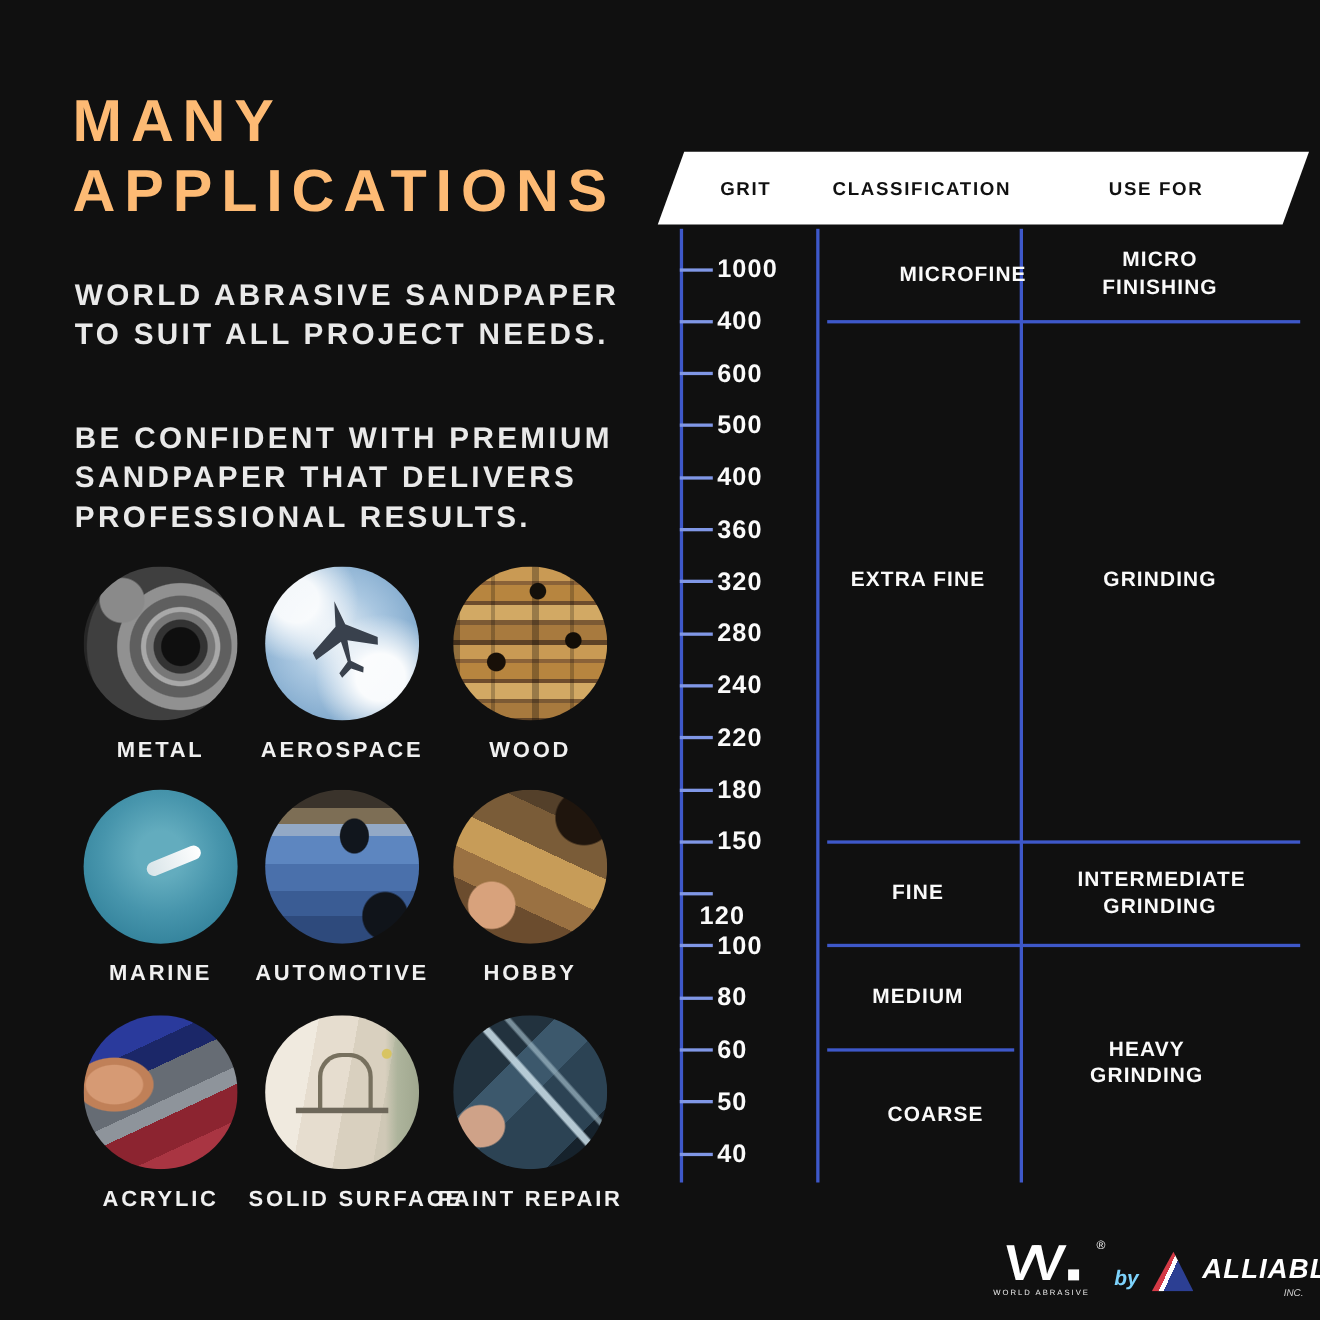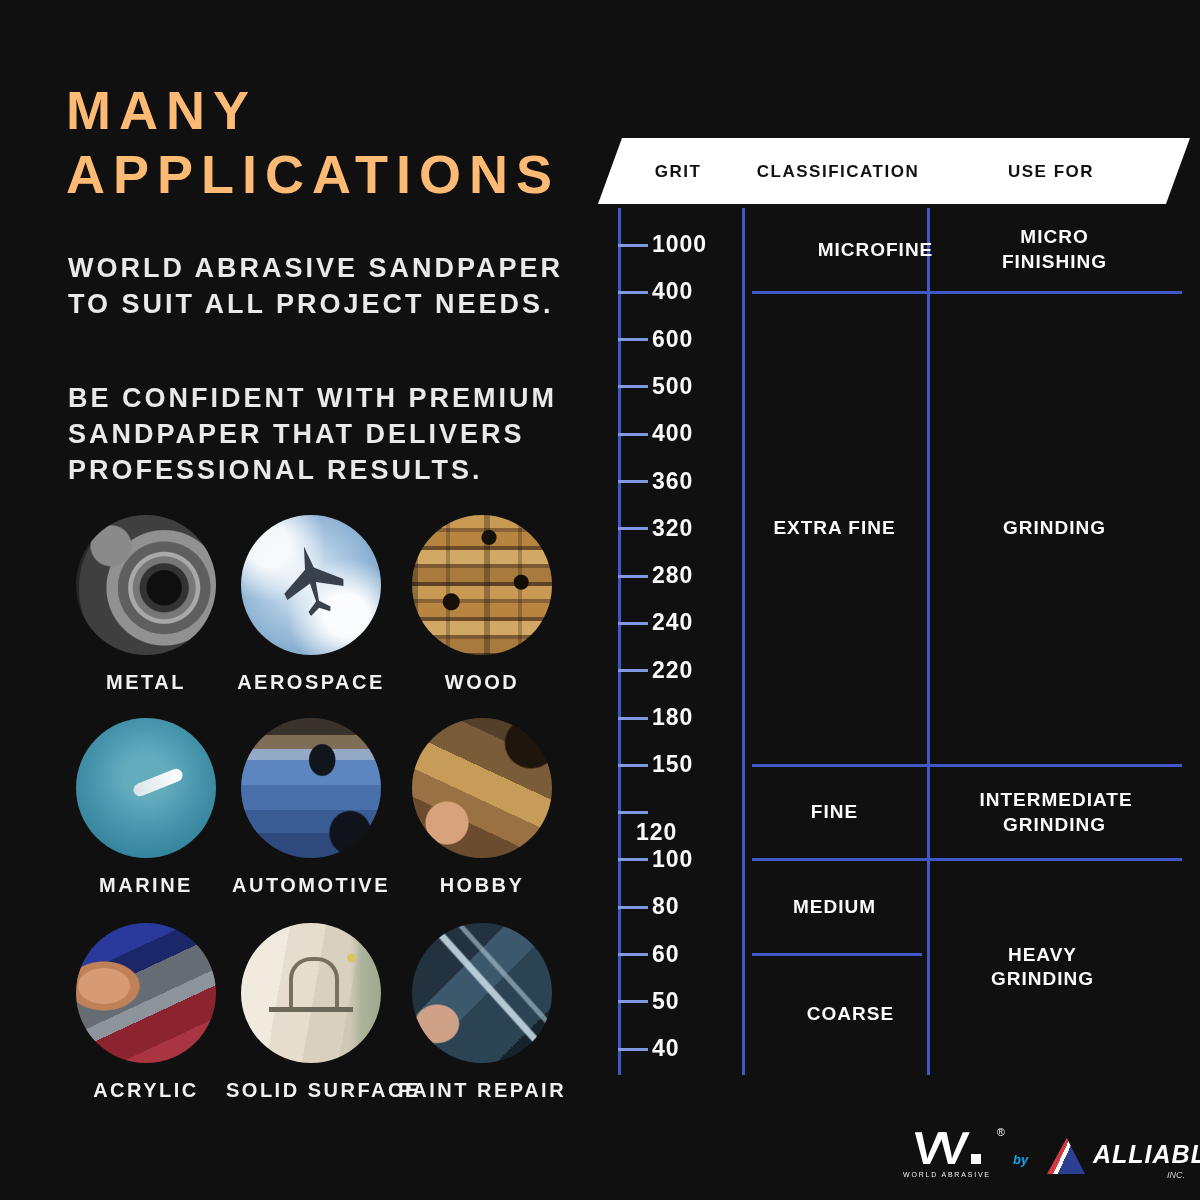--- a/index.html
+++ b/index.html
@@ -72,21 +72,21 @@
   .cell span{font-size:19px;font-weight:700;letter-spacing:1px;color:#fafafa;text-align:center;line-height:1.3;}
   .cell.use span{max-width:150px;}
 
   
   .footer{position:absolute;left:895px;top:1126px;width:300px;height:70px;}
   .vv-wrap{position:absolute;left:8px;top:2px;text-align:center;}
   .vv-text{font-size:46px;font-weight:700;letter-spacing:-6px;line-height:40px;color:#fff;transform:skewX(-6deg);display:inline-block;}
   .vv-dot{display:inline-block;width:10px;height:10px;background:#fff;margin-left:8px;}
   .vv-reg{position:absolute;right:-14px;top:-2px;font-size:11px;color:#fff;}
   .vv-sub{display:block;margin-top:3px;font-size:7px;letter-spacing:1.8px;color:#f0f0f0;white-space:nowrap;}
-  .by{position:absolute;left:118px;top:26px;font-size:13px;font-style:italic;font-weight:700;color:#0ea5e9;}
+  .by{position:absolute;left:118px;top:26px;font-size:19px;font-style:italic;font-weight:700;color:#7dd3fc;}
   .tri{position:absolute;left:152px;top:12px;width:38px;height:36px;
        clip-path:polygon(52% 0, 100% 100%, 0 100%);
        background:linear-gradient(115deg,#d43a46 0 20%,#ffffff 20% 30%,#d43a46 30% 42%,#ffffff 42% 50%,#2c3f93 50% 100%);}
   .partner{position:absolute;left:198px;top:14px;font-size:25px;font-weight:700;font-style:italic;letter-spacing:1px;color:#fff;}
   .partner-sub{position:absolute;left:272px;top:44px;font-size:9px;font-style:italic;color:#cfcfcf;}
 </style>
 </head>
 <body>
 
 <div class="canvas">

